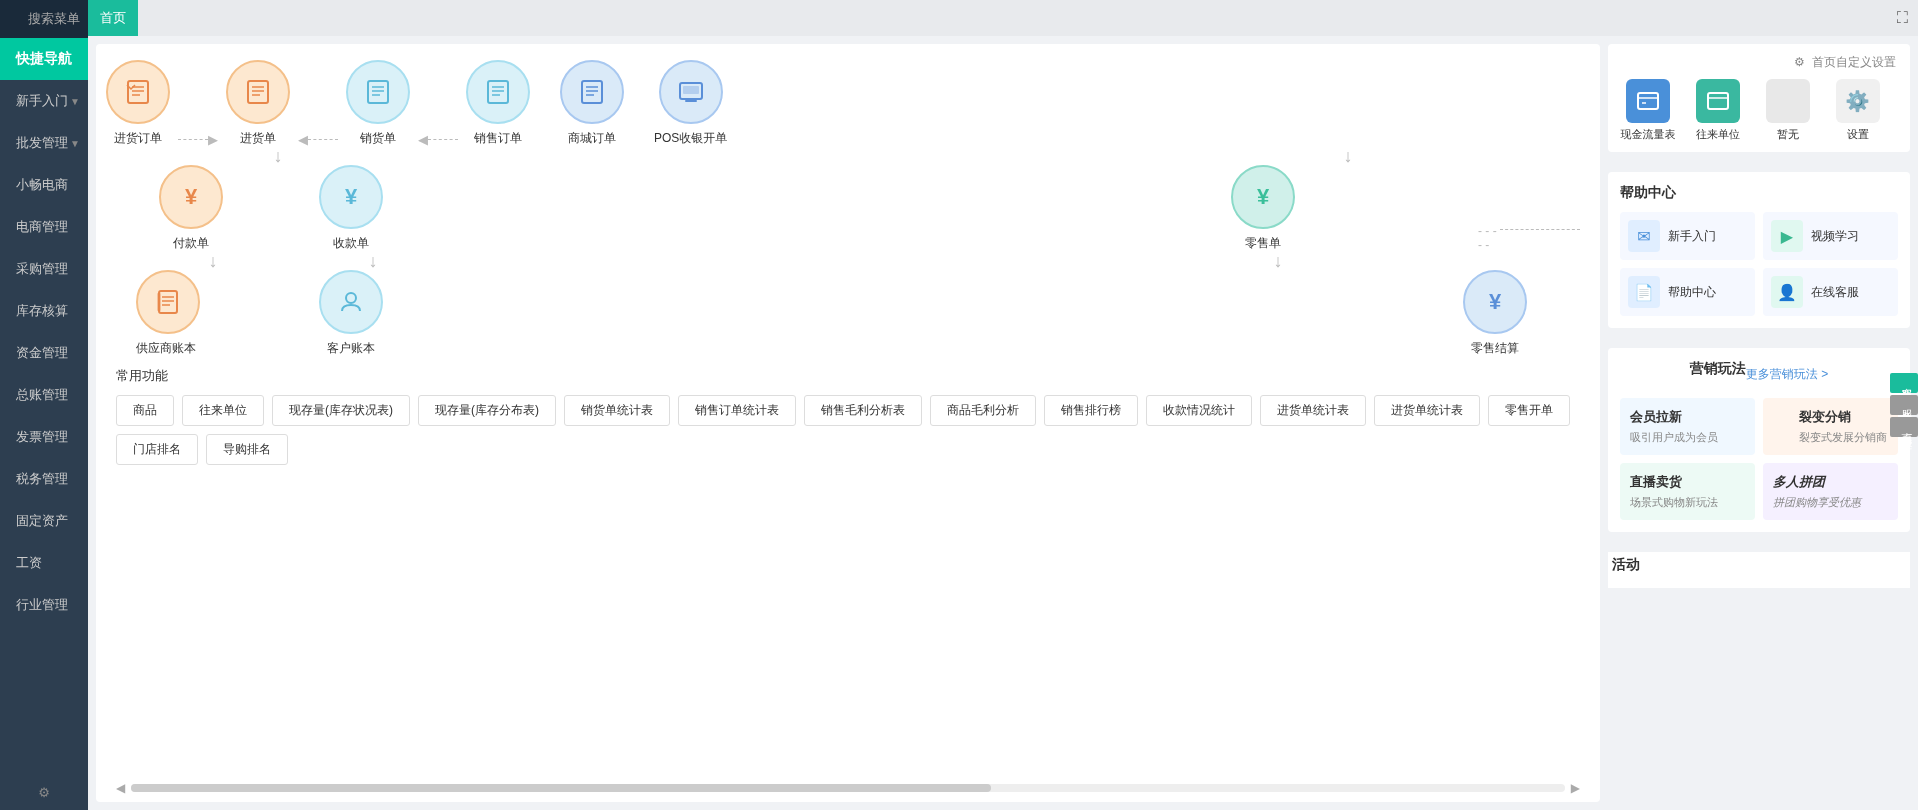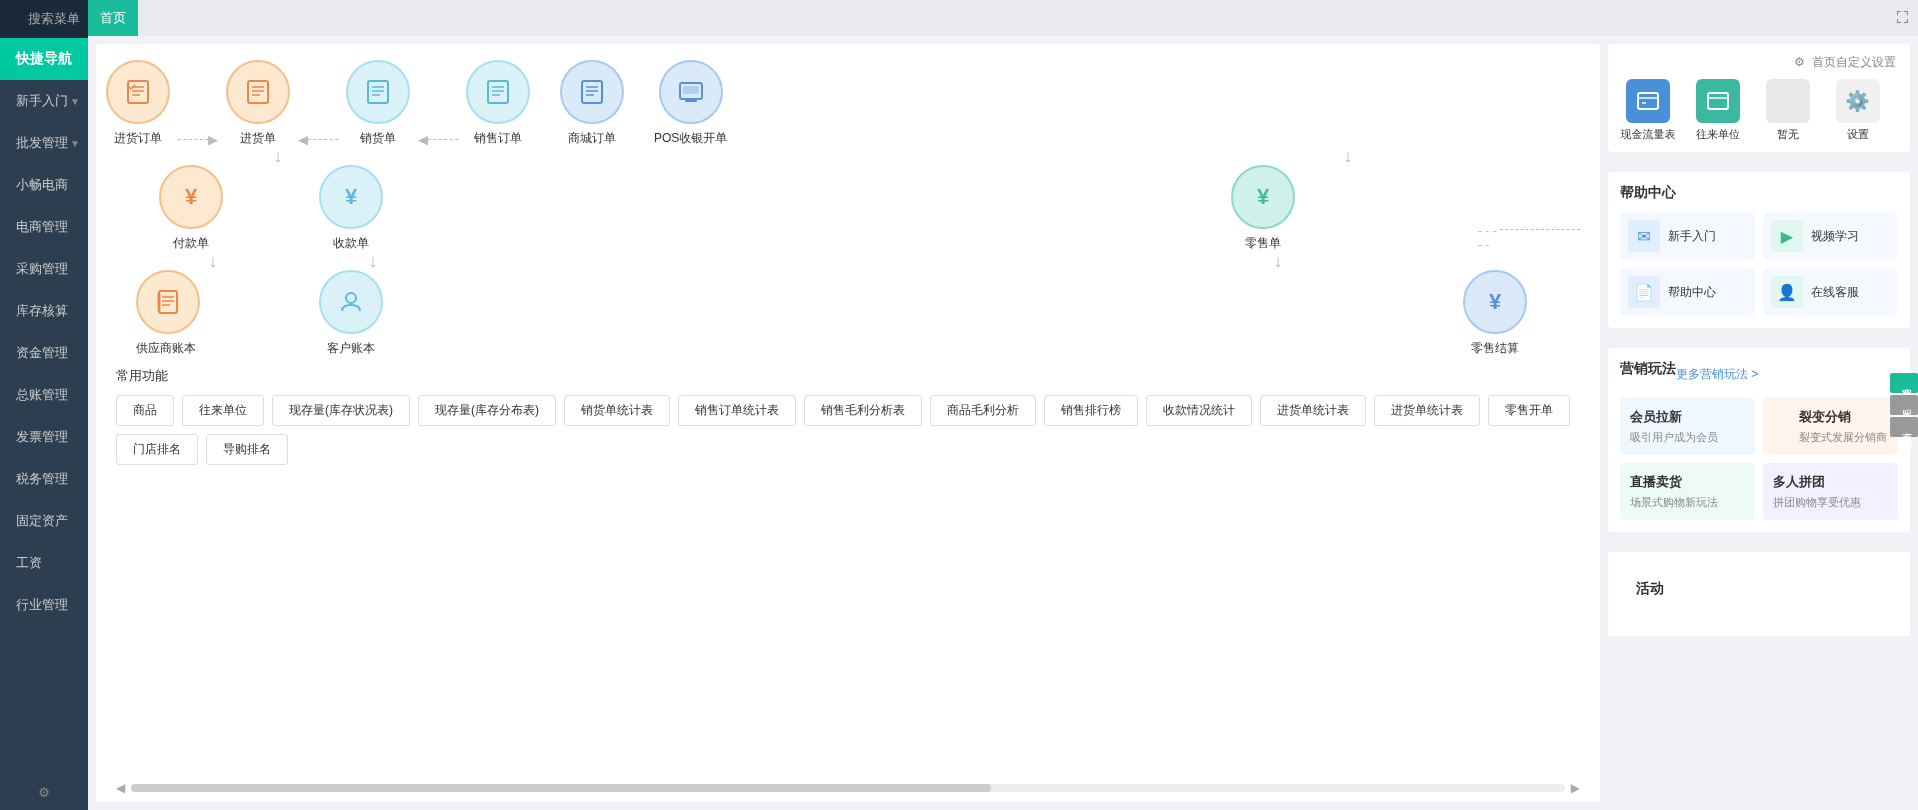--- a/index.html
+++ b/index.html
@@ -265,47 +265,47 @@
     .help-label { font-size: 12px; color: #333; }
 
     
     .marketing {
       background: white;
       border-radius: 4px;
       padding: 12px;
     }
     .marketing-header {
       display: flex;
-      justify-content: flex-start;
+      justify-content: center;
       align-items: center;
       margin-bottom: 10px;
     }
     .marketing-more { font-size: 12px; color: #4a90d9; cursor: pointer; }
     .marketing-grid {
       display: grid;
       grid-template-columns: 1fr 1fr;
       gap: 8px;
     }
     .mkt-item {
       background: #f0f8ff;
       border-radius: 4px;
       padding: 10px;
       cursor: pointer;
     }
     .mkt-item.orange-bg { background: #fff4ec; padding-left: 36px; }
     .mkt-item.green-bg { background: #edfaf5; }
-    .mkt-item.purple-bg { background: #f5f0ff; }
+    .mkt-item.purple-bg { background: #f5f0ff; font-style: italic; }
     .mkt-title { font-size: 13px; color: #333; font-weight: bold; margin-bottom: 4px; }
     .mkt-desc { font-size: 11px; color: #888; }
 
     
     .activity {
       background: white;
       border-radius: 0;
-      padding: 28px;
+      padding: 4px;
     }
 
     
     .float-buttons {
       position: fixed;
       right: 0;
       top: 50%;
       transform: translateY(-50%);
       display: flex;
       flex-direction: column;

